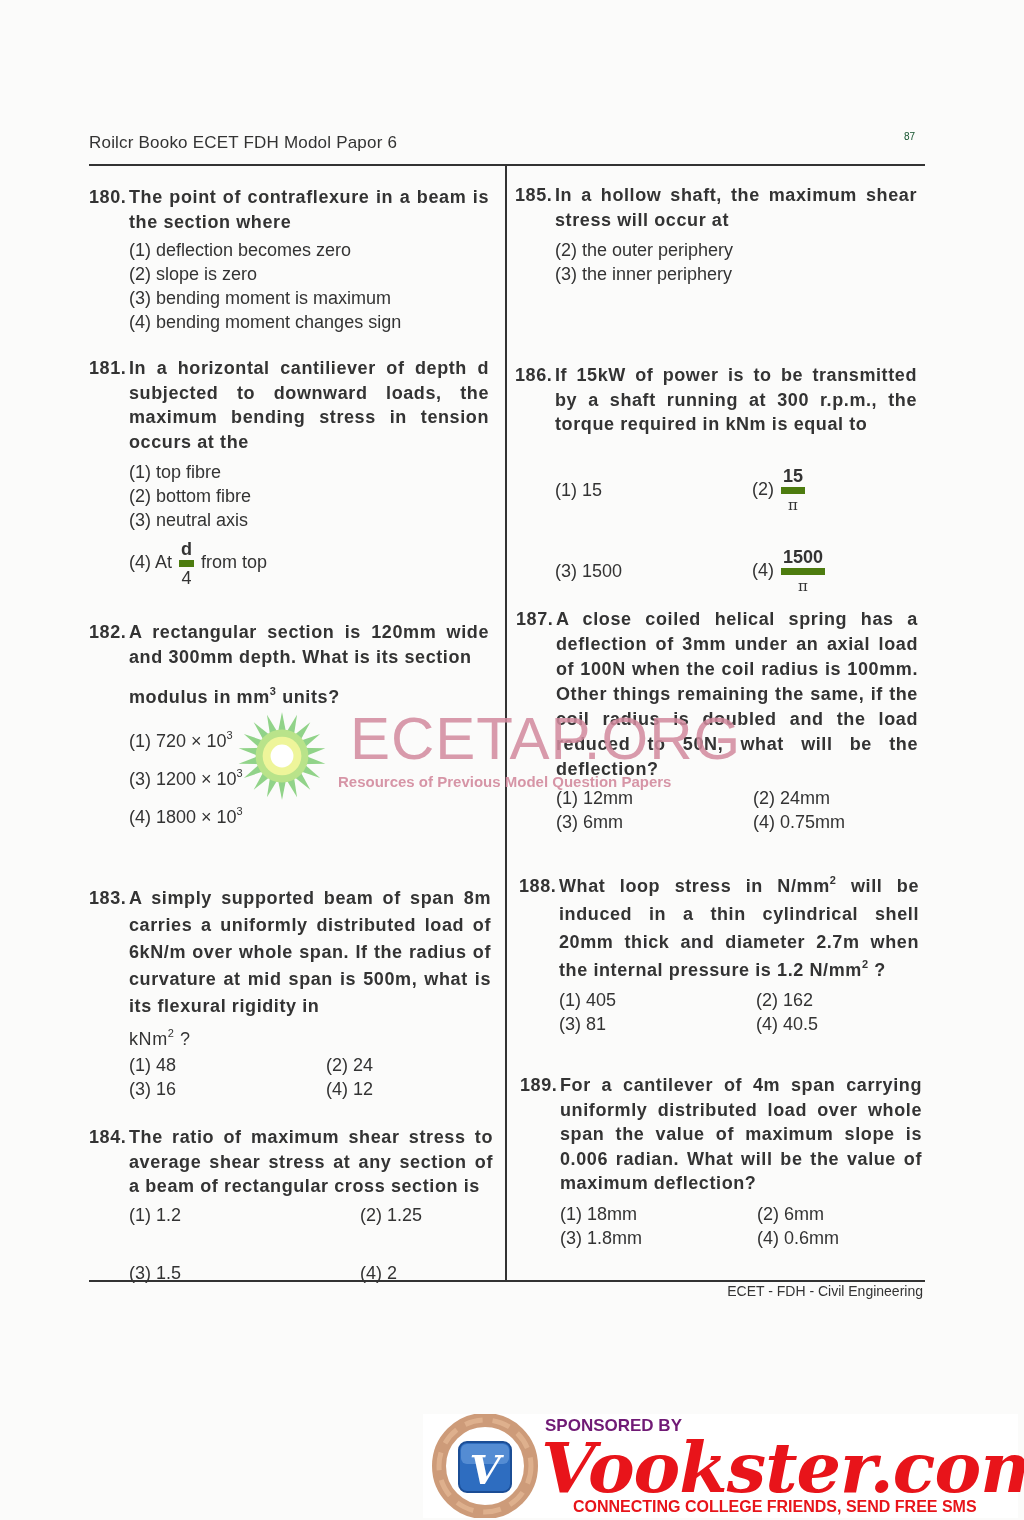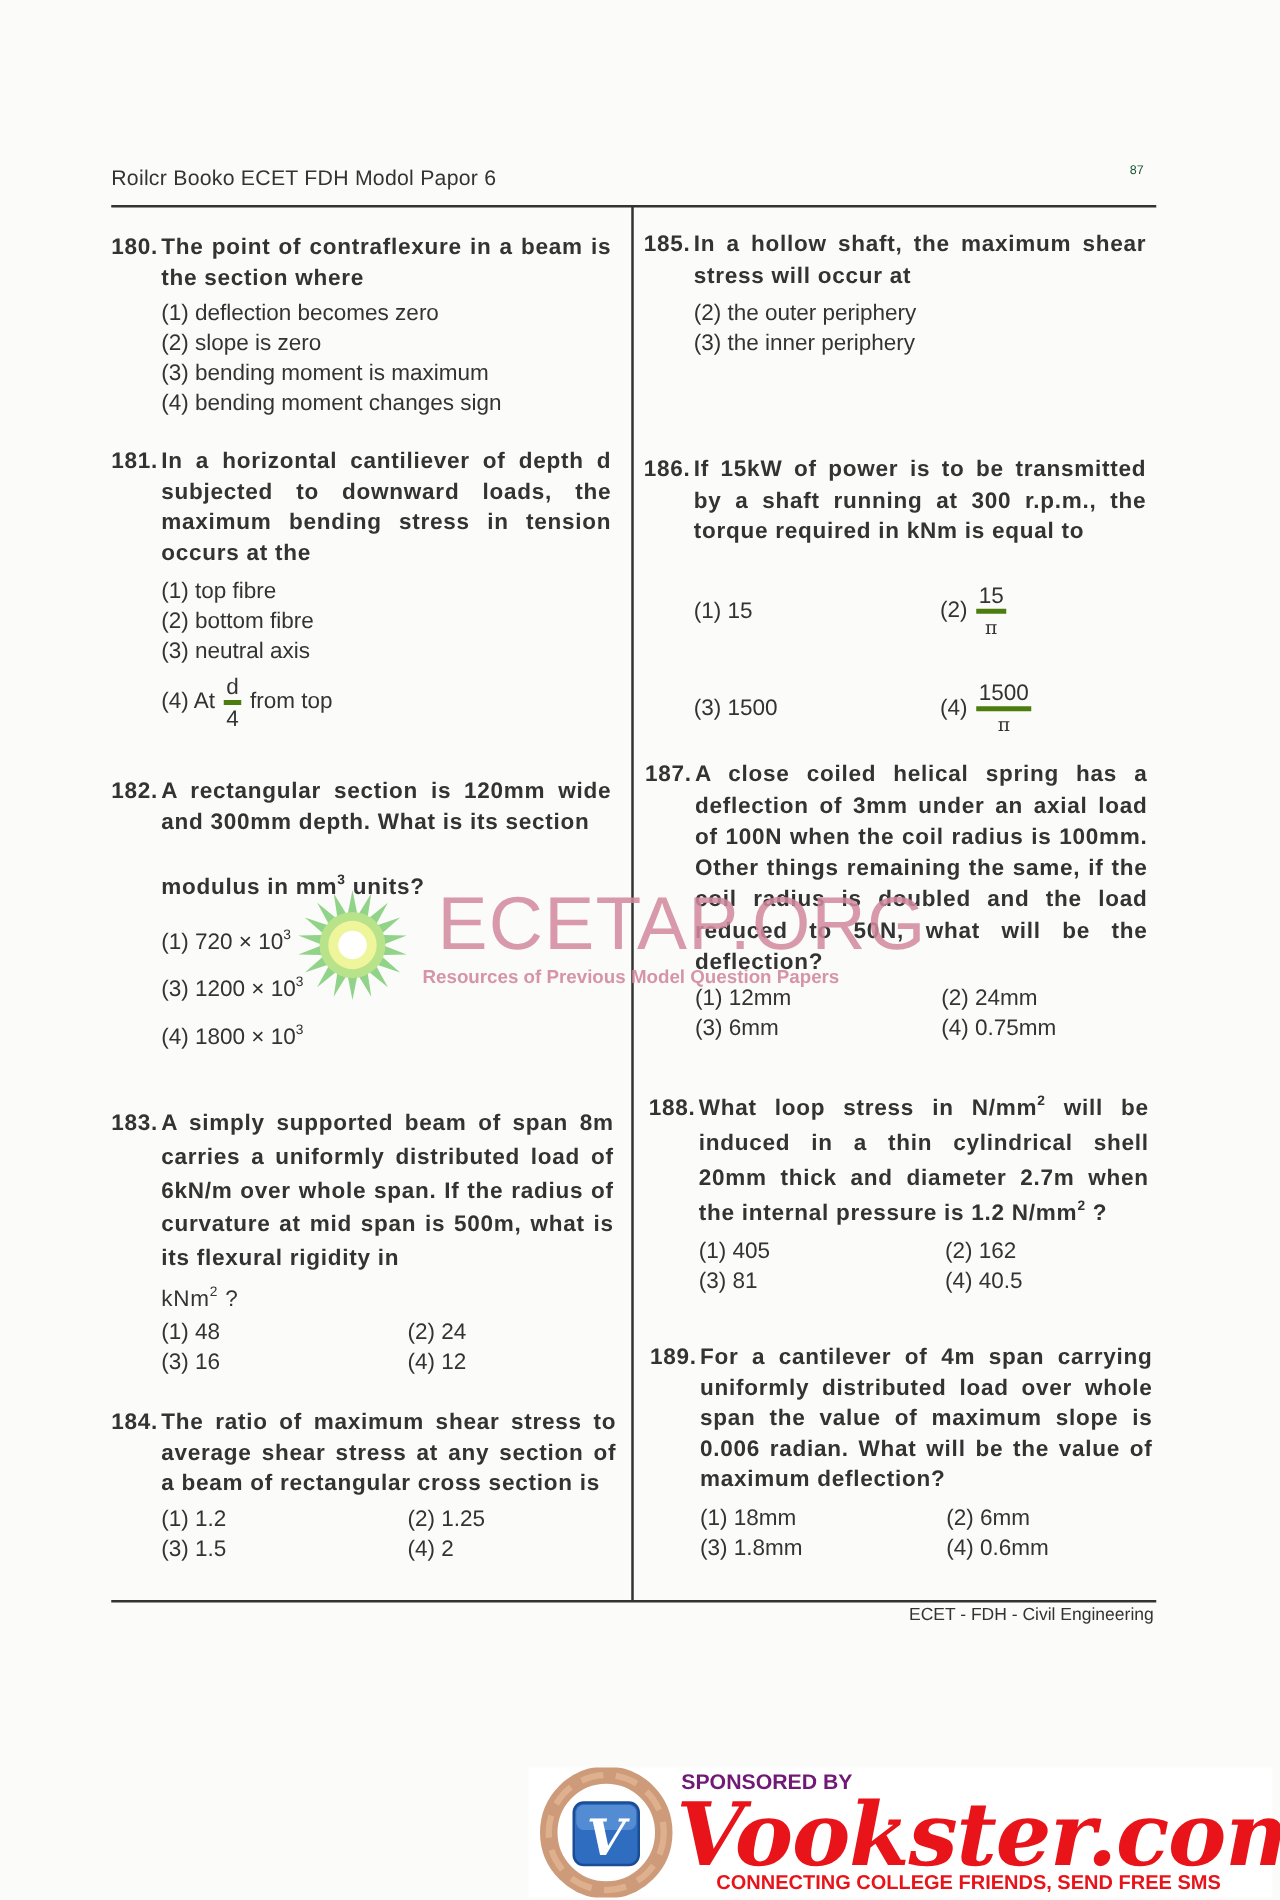--- a/index.html
+++ b/index.html
@@ -15,21 +15,21 @@
   .divider { position:absolute; left:505px; top:164px; width:2px; height:1117px; background:#333; }
 
   .q { position:absolute; font-size:18px; line-height:24.5px; }
   .q .stem { position:relative; padding-left:40px; font-weight:bold; color:#333; text-align:justify; letter-spacing:0.6px; }
   .q .num { position:absolute; left:0; top:0; font-weight:bold; }
   .q .opts { padding-left:40px; font-weight:normal; color:#333; font-size:18px; }
   .q .opt { line-height:24px; }
   .grid2 { display:grid; grid-template-columns:197px 180px; }
   sup { font-size:11px; vertical-align:8px; line-height:0; }
   .frac { display:inline-block; vertical-align:middle; text-align:center; margin:0 2px; }
-  .frac .n { display:block; border-bottom:4px solid #4d7c0f; padding:0 2px; line-height:22px; }
+  .frac .n { display:block; border-bottom:7px solid #4d7c0f; padding:0 2px; line-height:22px;font-weight:bold; }
   .frac .d { display:block; line-height:22px; font-family:"DejaVu Serif", serif; font-size:15px; }
   .sci { font-size:18px; }
 
   .wm { position:absolute; left:238px; top:712px; width:480px; height:90px; pointer-events:none; }
   .wm .sun { position:absolute; left:0; top:0; width:88px; height:88px; }
   .wm .big { position:absolute; left:112px; top:-8px; font-size:60px; color:#d38a9e; opacity:0.85; letter-spacing:1px; }
   .wm .small { position:absolute; left:100px; top:61px; font-size:15px; font-weight:bold; color:#d38a9e; opacity:0.9; white-space:nowrap; }
 
   .footer { position:absolute; right:101px; top:1283px; font-size:14px; color:#333; }
 
@@ -69,42 +69,42 @@
     <div class="opt" style="margin-top:6px;">
       <span>(4) At</span>
       <span class="frac"><span class="n">d</span><span class="d" style="font-family:'Liberation Sans',sans-serif;font-size:18px;">4</span></span>
       <span>from top</span>
     </div>
   </div>
 </div>
 
 <div class="q" style="left:89px; top:620px; width:400px;">
   <div class="stem"><span class="num">182.</span><span>A rectangular section is 120mm wide and 300mm depth. What is its section</span></div>
-  <div class="stem" style="margin-top:28px;"><span>modulus in mm</span><sup>3</sup><span> units?</span></div>
+  <div class="stem" style="margin-top:16px;"><span>modulus in mm</span><sup>3</sup><span> units?</span></div>
   <div class="opts" style="margin-top:12px; line-height:38px;">
     <div><span>(1)</span> <span class="sci">720 × 10</span><sup>3</sup></div>
     <div><span>(3)</span> <span class="sci">1200 × 10</span><sup>3</sup></div>
     <div><span>(4)</span> <span class="sci">1800 × 10</span><sup>3</sup></div>
   </div>
 </div>
 
 <div class="q" style="left:89px; top:885px; width:402px; line-height:27px;">
   <div class="stem"><span class="num">183.</span><span>A simply supported beam of span 8m carries a uniformly distributed load of 6kN/m over whole span. If the radius of curvature at mid span is 500m, what is its flexural rigidity in</span></div>
   <div class="stem" style="margin-top:6px; font-weight:normal;"><span>kNm</span><sup>2</sup><span> ?</span></div>
   <div class="opts grid2">
     <div class="opt">(1) 48</div>
     <div class="opt">(2) 24</div>
     <div class="opt">(3) 16</div>
     <div class="opt">(4) 12</div>
   </div>
 </div>
 
 <div class="q" style="left:89px; top:1125px; width:404px;">
   <div class="stem"><span class="num">184.</span><span>The ratio of maximum shear stress to average shear stress at any section of a beam of rectangular cross section is</span></div>
-  <div class="opts grid2" style="margin-top:4px;">
+  <div class="opts grid2" style="margin-top:4px;gap:34px;">
     <div class="opt">(1) 1.2</div>
     <div class="opt">(2) 1.25</div>
     <div class="opt">(3) 1.5</div>
     <div class="opt">(4) 2</div>
   </div>
 </div>
 
 <div class="q" style="left:515px; top:183px; width:402px;">
   <div class="stem"><span class="num">185.</span><span>In a hollow shaft, the maximum shear stress will occur at</span></div>
   <div class="opts" style="margin-top:6px;">

